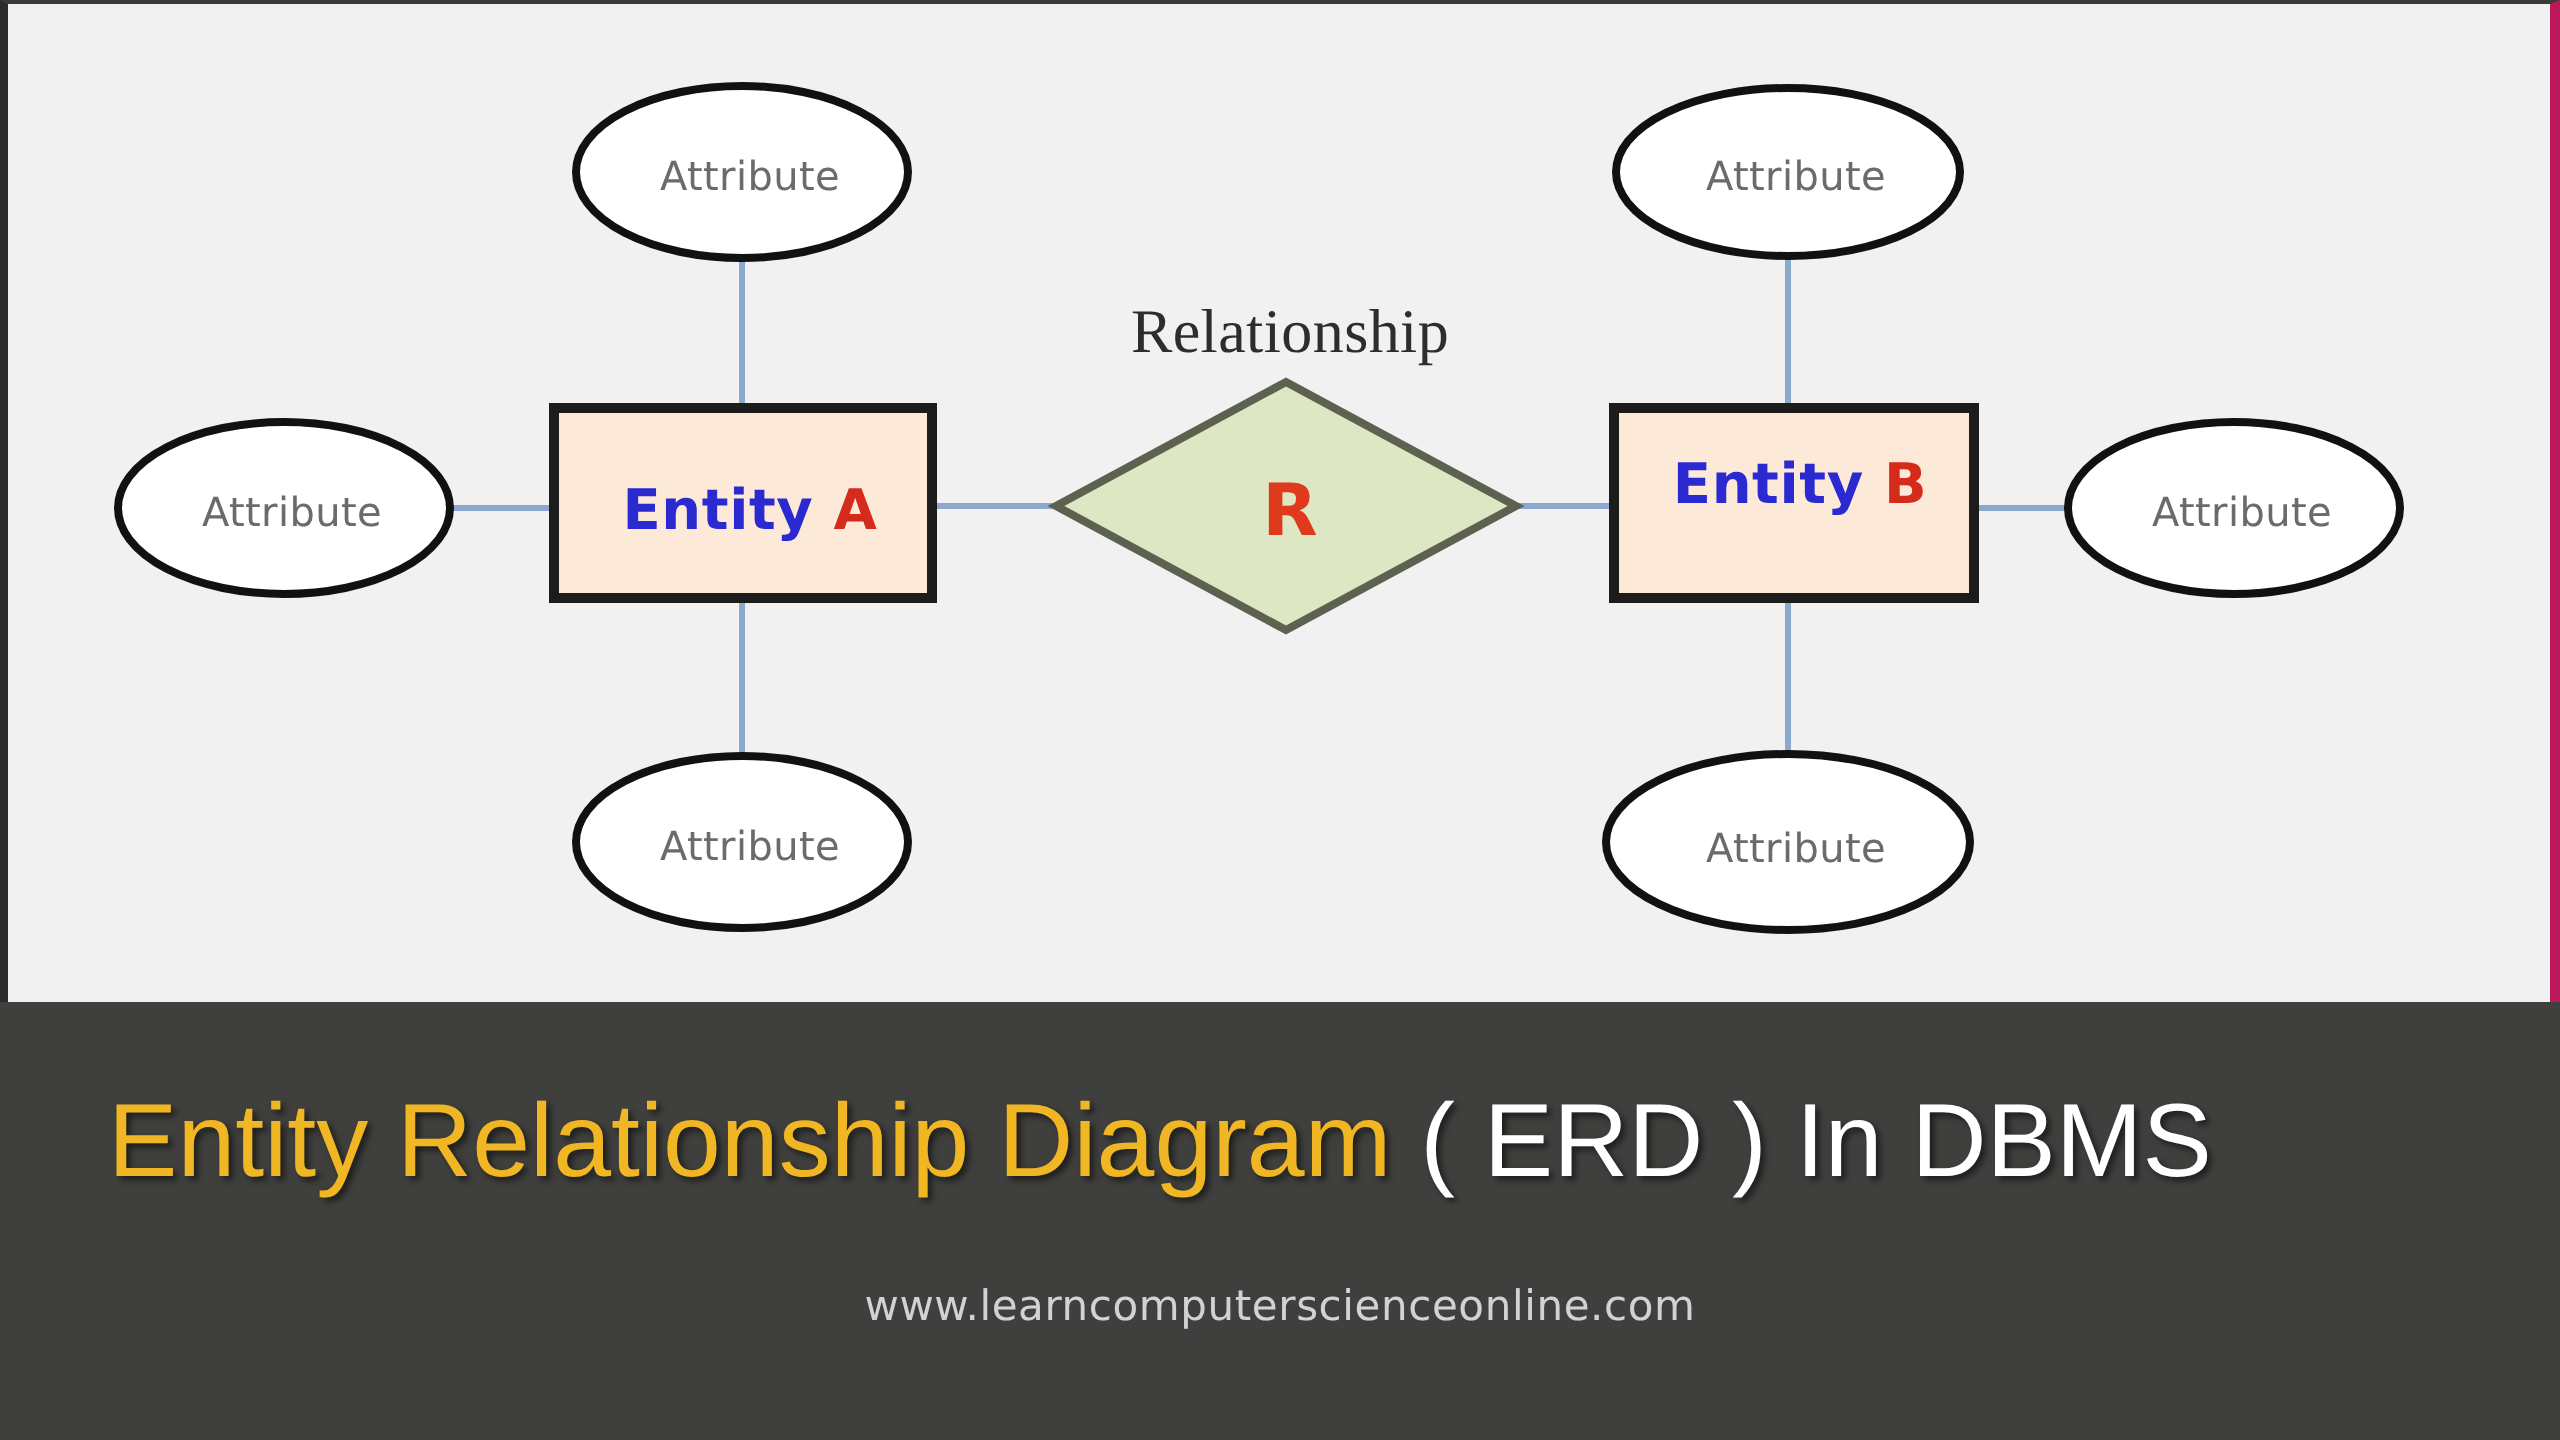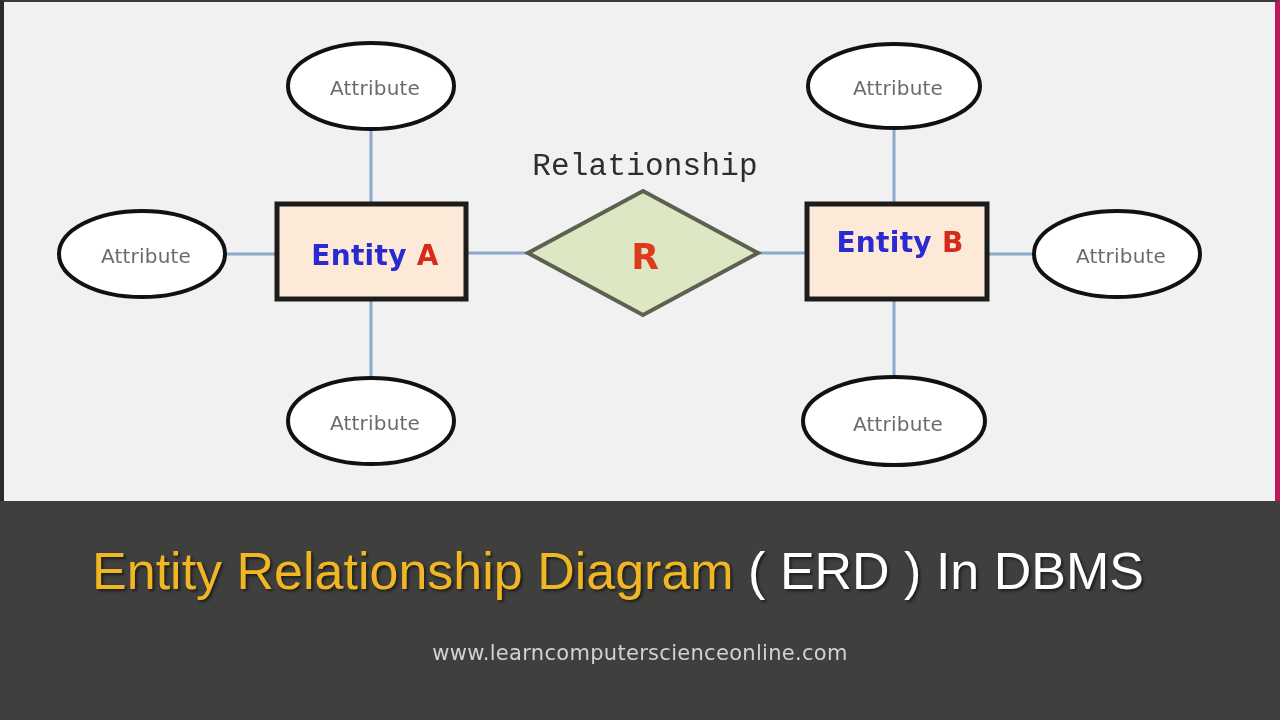--- a/index.html
+++ b/index.html
@@ -67,21 +67,21 @@
   .entity-label .ent-key  { color: #d42b1a; }
 
   .rel-letter {
     font-family: "DejaVu Sans", sans-serif;
     font-size: 36px;
     font-weight: bold;
     color: #e03a1c;
   }
 
   .rel-caption {
-    font-family: Liberation Mono, monospace;
+    font-family: Liberation Serif, serif;
     font-size: 31px;
     color: #2d2d2d;
     letter-spacing: 0.2px;
   }
 
   
   #footer-band {
     position: absolute;
     left: 0;
     top: 501px;
@@ -93,21 +93,20 @@
   #footer-title {
     position: absolute;
     left: 0;
     top: 40px;
     width: 1160px;
     text-align: center;
     font-family: "Liberation Sans", sans-serif;
     font-size: 52px;
     white-space: nowrap;
     text-shadow: 2px 2px 3px rgba(0,0,0,0.55);
-    padding-left: 38px;
   }
   #footer-title .t-gold  { color: #f0b624; }
   #footer-title .t-white { color: #ffffff; }
 
   #footer-url {
     position: absolute;
     left: 0;
     top: 140px;
     width: 1280px;
     text-align: center;

